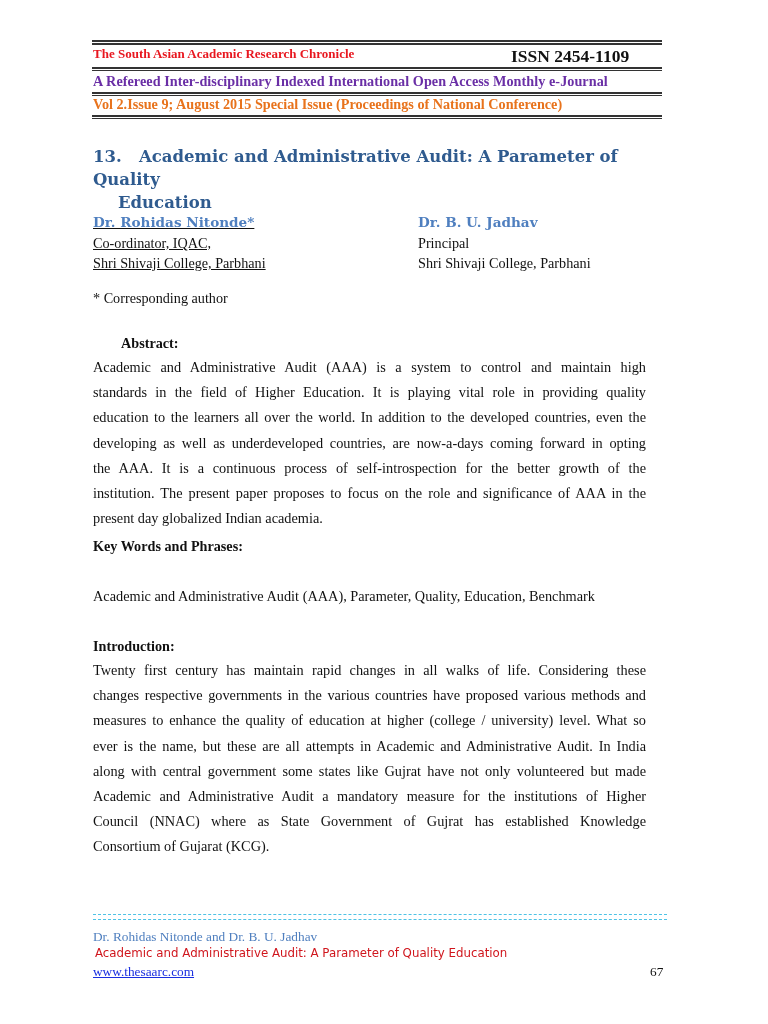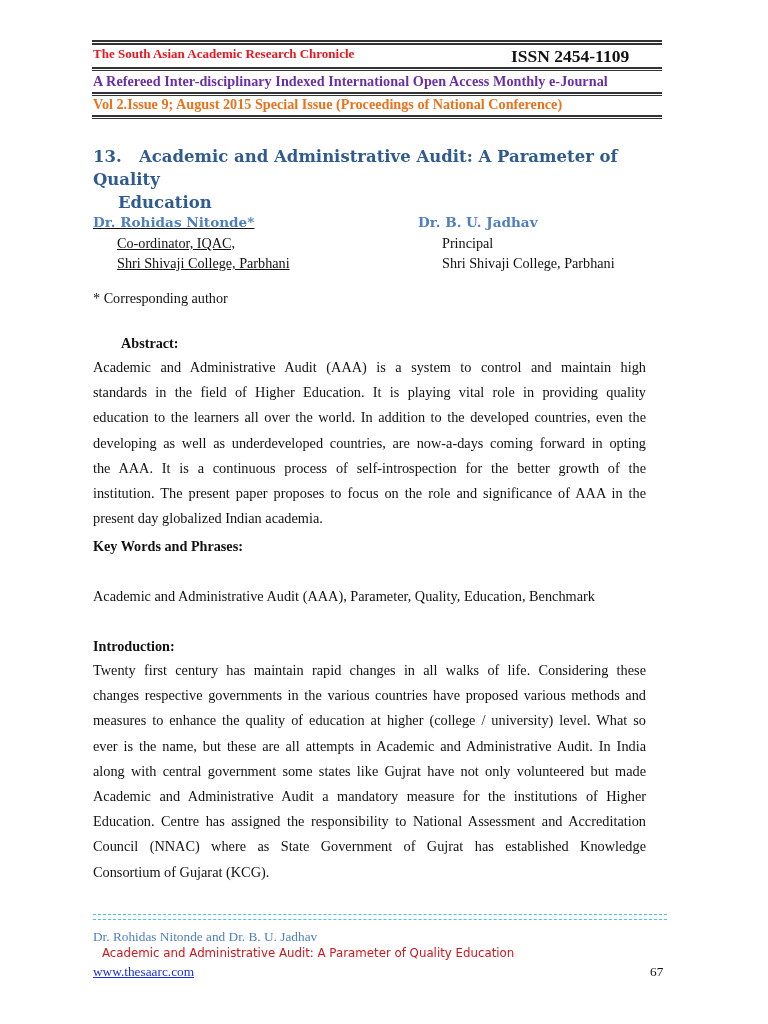--- a/index.html
+++ b/index.html
@@ -91,21 +91,21 @@
       line-height: 20px;
     }
     .author-name {
       font-family: "DejaVu Serif", "Liberation Serif", serif;
       font-weight: bold;
       font-size: 13.6px;
       color: #4f7fbf;
       display: block;
       margin-bottom: 1px;
     }
-    .author-line { display: block; margin-left: 24px; }
+    .author-line { display: block; }
     .corresponding {
       position: absolute;
       left: 93px;
       top: 290px;
       font-size: 14.2px;
     }
     .section-head {
       position: absolute;
       left: 93px;
       font-size: 14.2px;
@@ -140,21 +140,21 @@
     }
     .footer-authors {
       position: absolute;
       left: 93px;
       top: 929px;
       font-size: 13.3px;
       color: #4f7fbf;
     }
     .footer-title {
       position: absolute;
-      left: 102px;
+      left: 95px;
       top: 946px;
       font-family: "DejaVu Sans", "Liberation Sans", sans-serif;
       font-size: 11.8px;
       color: #d0161d;
     }
     .footer-url {
       position: absolute;
       left: 93px;
       top: 964px;
       font-size: 13.3px;
@@ -218,21 +218,20 @@
   </div>
 
   <div class="section-head" style="top:638px;">Introduction:</div>
   <div class="para" style="top:658px;">
     <span class="ln">Twenty first century has maintain rapid changes in all walks of life. Considering these</span>
     <span class="ln">changes respective governments in the various countries have proposed various methods and</span>
     <span class="ln">measures to enhance the quality of education at higher (college / university) level. What so</span>
     <span class="ln">ever is the name, but these are all attempts in Academic and Administrative Audit. In India</span>
     <span class="ln">along with central government some states like Gujrat have not only volunteered but made</span>
     <span class="ln">Academic and Administrative Audit a mandatory measure for the institutions of Higher</span>
-    <span class="ln">Education. Centre has assigned the responsibility to National Assessment and Accreditation</span>
     <span class="ln">Council (NNAC) where as State Government of Gujrat has established Knowledge</span>
     <span class="ln last">Consortium of Gujarat (KCG).</span>
   </div>
 
   <div class="footer-rule"></div>
   <div class="footer-authors">Dr. Rohidas Nitonde and Dr. B. U. Jadhav</div>
   <div class="footer-title">Academic and Administrative Audit: A Parameter of Quality Education</div>
   <a class="footer-url">www.thesaarc.com</a>
   <div class="page-number">67</div>
 

